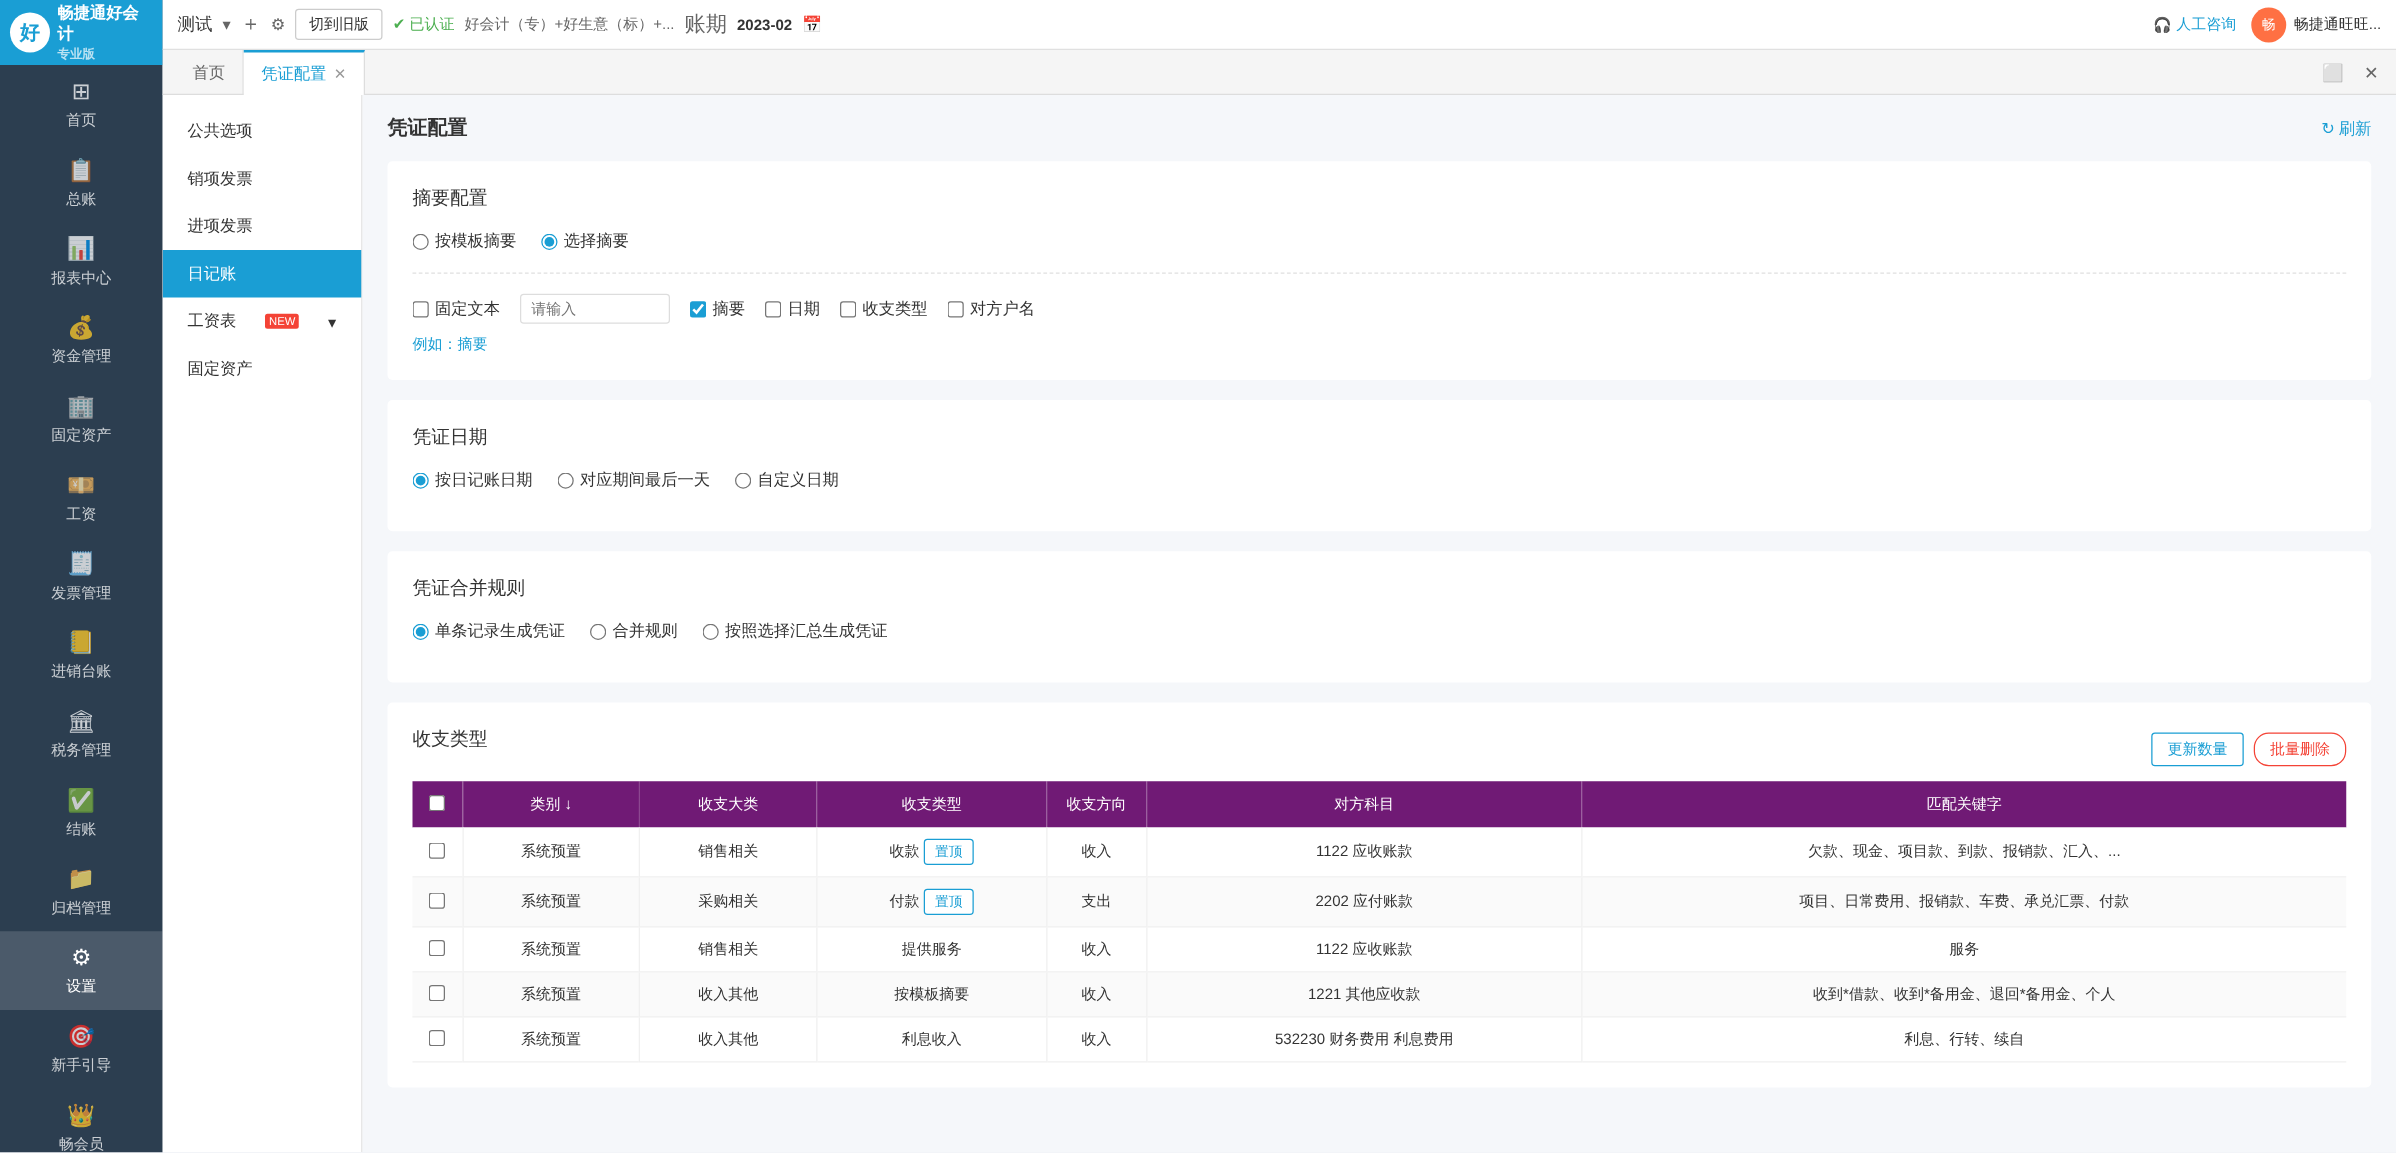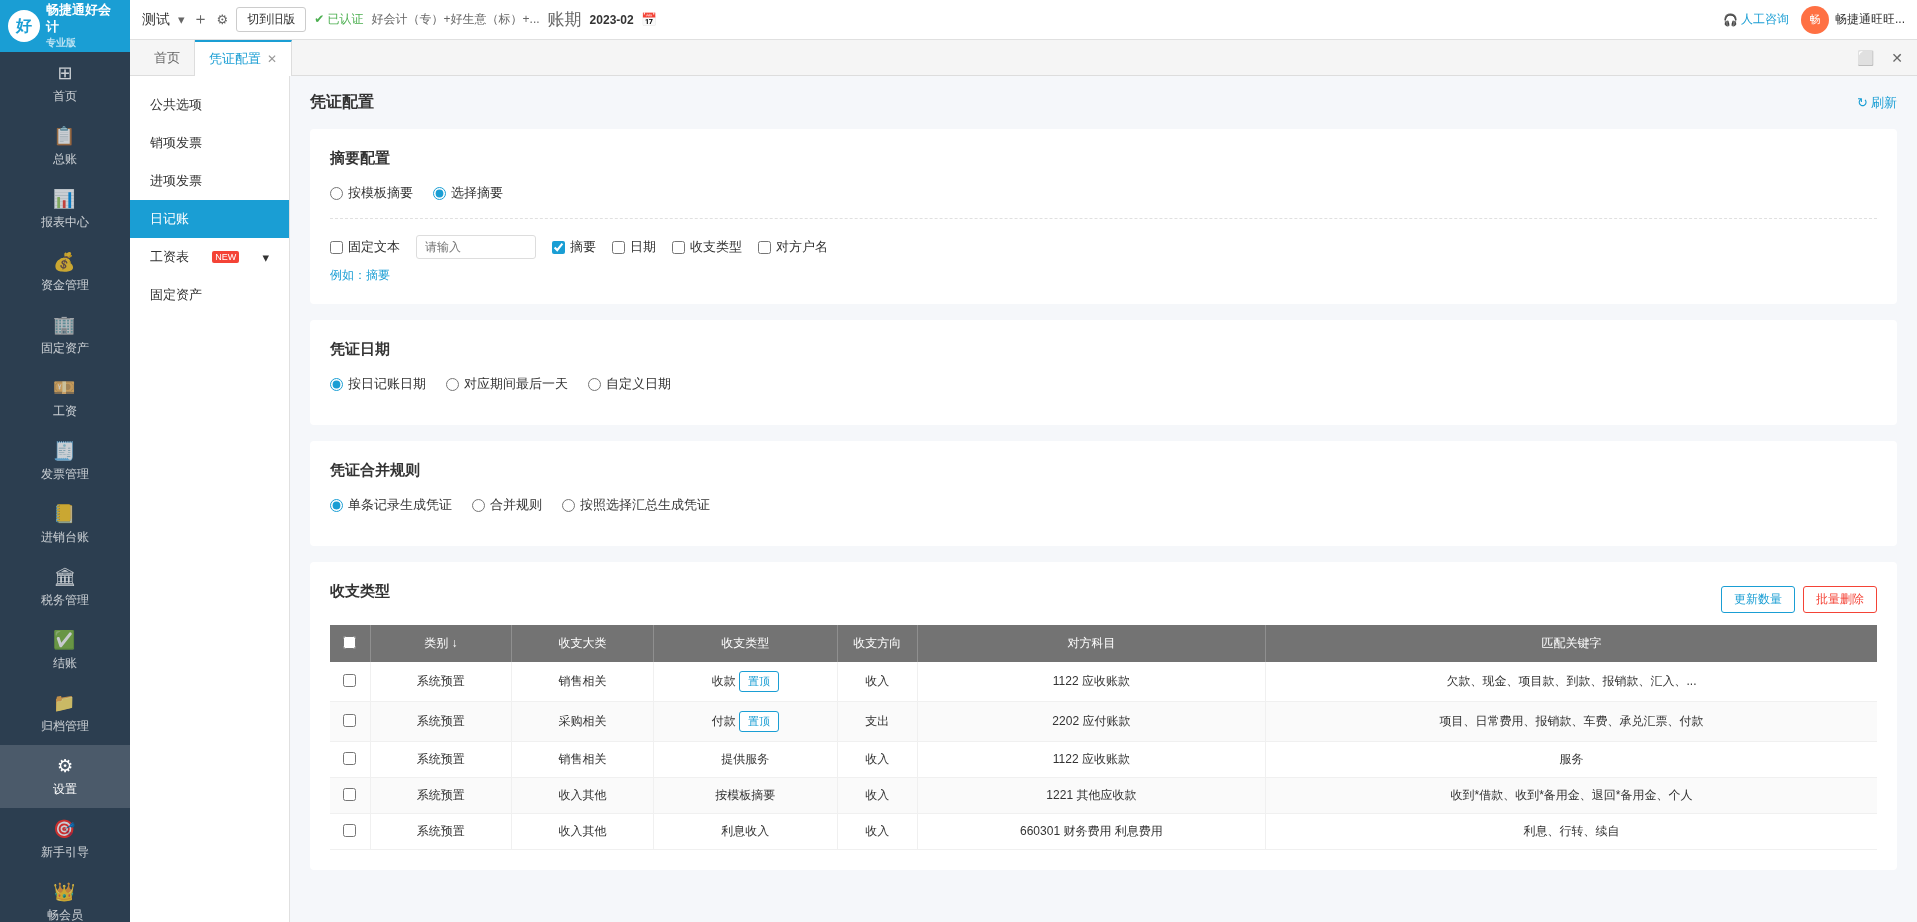--- a/index.html
+++ b/index.html
@@ -56,21 +56,21 @@
     
     .right-content { flex: 1; overflow-y: auto; background: #f5f7fa; padding: 16px 20px; }
 
     
     .page-header { display: flex; align-items: center; justify-content: space-between; margin-bottom: 16px; }
     .page-title { font-size: 16px; font-weight: bold; color: #333; }
     .refresh-btn { color: #1a9ed4; font-size: 13px; cursor: pointer; display: flex; align-items: center; gap: 3px; }
 
     
     .section { background: white; border-radius: 4px; padding: 20px; margin-bottom: 16px; }
-    .section-title { font-size: 15px; font-weight: bold; color: #333; margin-bottom: 16px; }
+    .section-title { font-size: 15px; font-weight: normal; color: #333; margin-bottom: 16px; }
 
     
     .radio-group { display: flex; gap: 20px; align-items: center; margin-bottom: 12px; }
     .radio-item { display: flex; align-items: center; gap: 5px; cursor: pointer; font-size: 13px; }
     .radio-input { accent-color: #1a9ed4; }
 
     
     .checkbox-row { display: flex; align-items: center; gap: 16px; margin-bottom: 8px; }
     .checkbox-item { display: flex; align-items: center; gap: 5px; font-size: 13px; cursor: pointer; }
     .checkbox-input { accent-color: #1a9ed4; }
@@ -79,24 +79,24 @@
     
     .example-text { color: #1a9ed4; font-size: 12px; margin-top: 6px; }
 
     
     .divider { border: none; border-top: 1px dashed #e0e0e0; margin: 16px 0; }
 
     
     .table-header-row { display: flex; align-items: center; justify-content: space-between; margin-bottom: 8px; }
     .table-actions { display: flex; gap: 8px; }
     .action-btn { border: 1px solid #1a9ed4; background: white; color: #1a9ed4; padding: 4px 12px; border-radius: 3px; cursor: pointer; font-size: 12px; }
-    .action-btn.danger { border-color: #f44336; color: #f44336; }
+    .action-btn.danger { border-color: #f44336; color: #f44336; border-radius: 12px; }
 
     table { width: 100%; border-collapse: collapse; font-size: 12px; }
-    thead tr { background: #737373; color: white; }
+    thead tr { background: #701a75; color: white; }
     thead th { padding: 10px 8px; text-align: center; font-weight: normal; border-right: 1px solid rgba(255,255,255,0.2); }
     thead th:last-child { border-right: none; }
     tbody tr { background: white; border-bottom: 1px solid #f0f0f0; }
     tbody tr:nth-child(even) { background: #fafafa; }
     tbody td { padding: 9px 8px; text-align: center; border-right: 1px solid #f0f0f0; }
     tbody td:last-child { border-right: none; }
     .tag-btn { border: 1px solid #1a9ed4; color: #1a9ed4; background: white; padding: 2px 8px; border-radius: 3px; font-size: 11px; cursor: pointer; }
     .td-left { text-align: center; }
   </style>
 </head>
@@ -369,21 +369,21 @@
     <td>收入</td>
     <td class="td-left">1221 其他应收款</td>
     <td class="td-left">收到*借款、收到*备用金、退回*备用金、个人</td>
   </tr>
                 <tr>
     <td><input type="checkbox" style=""></td>
     <td>系统预置</td>
     <td>收入其他</td>
     <td>利息收入</td>
     <td>收入</td>
-    <td class="td-left">660301 财务费用 利息费用</td>
+    <td class="td-left">532230 财务费用 利息费用</td>
     <td class="td-left">利息、行转、续自</td>
   </tr>
               </tbody>
           </table>
         </div>
       </div>
     </div>
   </div>
 </div>
 

